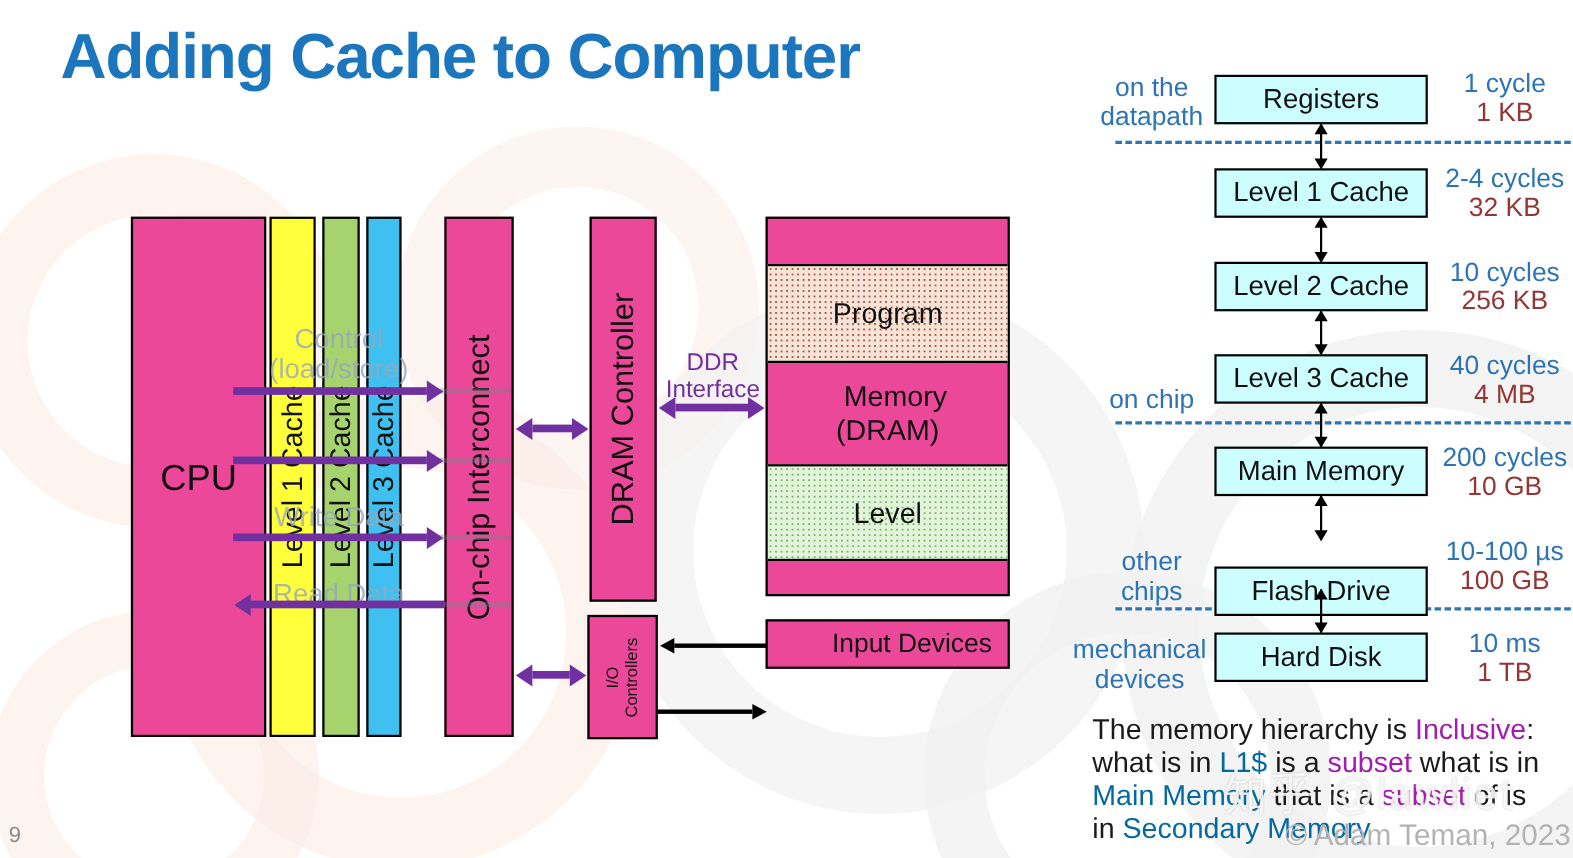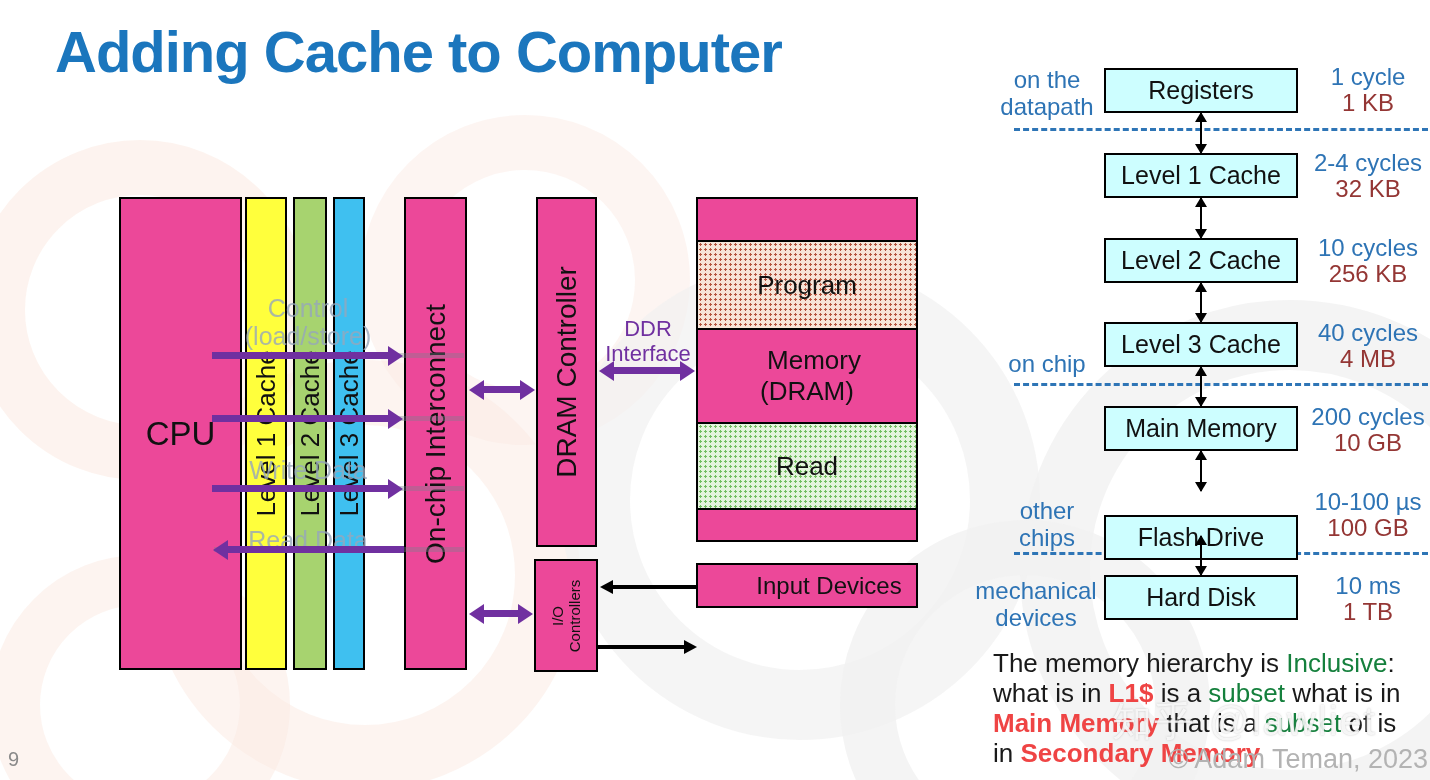--- a/index.html
+++ b/index.html
@@ -52,21 +52,21 @@
   .hbox{position:absolute;left:1104px;width:194px;height:45px;background:#CDFEFF;border:2px solid #000;
         box-sizing:border-box;display:flex;align-items:center;justify-content:center;font-size:25px;z-index:2;}
   .dash{position:absolute;left:1014px;width:414px;border-top:3px dashed #2E75B6;z-index:1;}
   .glabel{position:absolute;text-align:center;font-size:24px;line-height:27px;color:#2E74B5;z-index:2;}
   .stat{position:absolute;left:1306px;width:124px;text-align:center;font-size:24px;line-height:26px;z-index:2;}
   .stat .lat{color:#2E74B5;} .stat .sz{color:#943634;}
   
   #title{position:absolute;left:55px;top:18px;font-size:58px;font-weight:bold;color:#1B76BD;
          letter-spacing:-1px;z-index:2;}
   #note{position:absolute;left:993px;top:648px;width:440px;font-size:26px;line-height:30px;z-index:3;}
-  .t-blue{color:#15803d;} .t-purple{color:#ef4444;font-weight:bold;} .t-black{color:#1a1a1a;}
+  .t-blue{color:#a21caf;} .t-purple{color:#0369a1;} .t-black{color:#1a1a1a;}
   #zhihu-watermark{position:absolute;left:1112px;top:694px;font-size:40px;letter-spacing:2px;
       color:rgba(255,255,255,0.82);text-shadow:0 0 2px rgba(150,150,150,0.55);z-index:5;white-space:nowrap;}
   #copyright{position:absolute;left:1140px;top:744px;width:288px;text-align:right;font-size:27px;
       color:#b3b3b3;z-index:4;white-space:nowrap;}
   #pagenum{position:absolute;left:8px;top:748px;font-size:20px;color:#8a8a8a;z-index:2;}
   .ddr{position:absolute;left:598px;top:316px;width:100px;text-align:center;font-size:22px;line-height:25px;
        color:#7030A0;z-index:3;}
 </style>
 </head>
 <body>
@@ -137,21 +137,21 @@
 
   <div class="box" style="left:696px;top:197px;width:222px;height:345px;">
     <div class="band pat-program center" style="top:41px;height:90px;">
       <span style="font-size:26px;">Program</span>
     </div>
     <div class="band center" style="top:131px;height:92px;flex-direction:column;line-height:31px;">
       <span style="font-size:26px;margin-left:14px;">Memory</span>
       <span style="font-size:26px;">(DRAM)</span>
     </div>
     <div class="band pat-data center" style="top:223px;height:88px;">
-      <span style="font-size:26px;">Read</span>
+      <span style="font-size:26px;">Level</span>
     </div>
   </div>
 
   <div class="box center" style="left:696px;top:563px;width:222px;height:45px;">
     <span style="font-size:24px;margin-left:44px;">Input Devices</span>
   </div>
   <div class="barrow head-l" style="left:613px;top:585px;width:84px;"></div>
   <div class="barrow head-r" style="left:598px;top:645px;width:86px;"></div>
 
   <div class="hbox" style="top:68px;">

